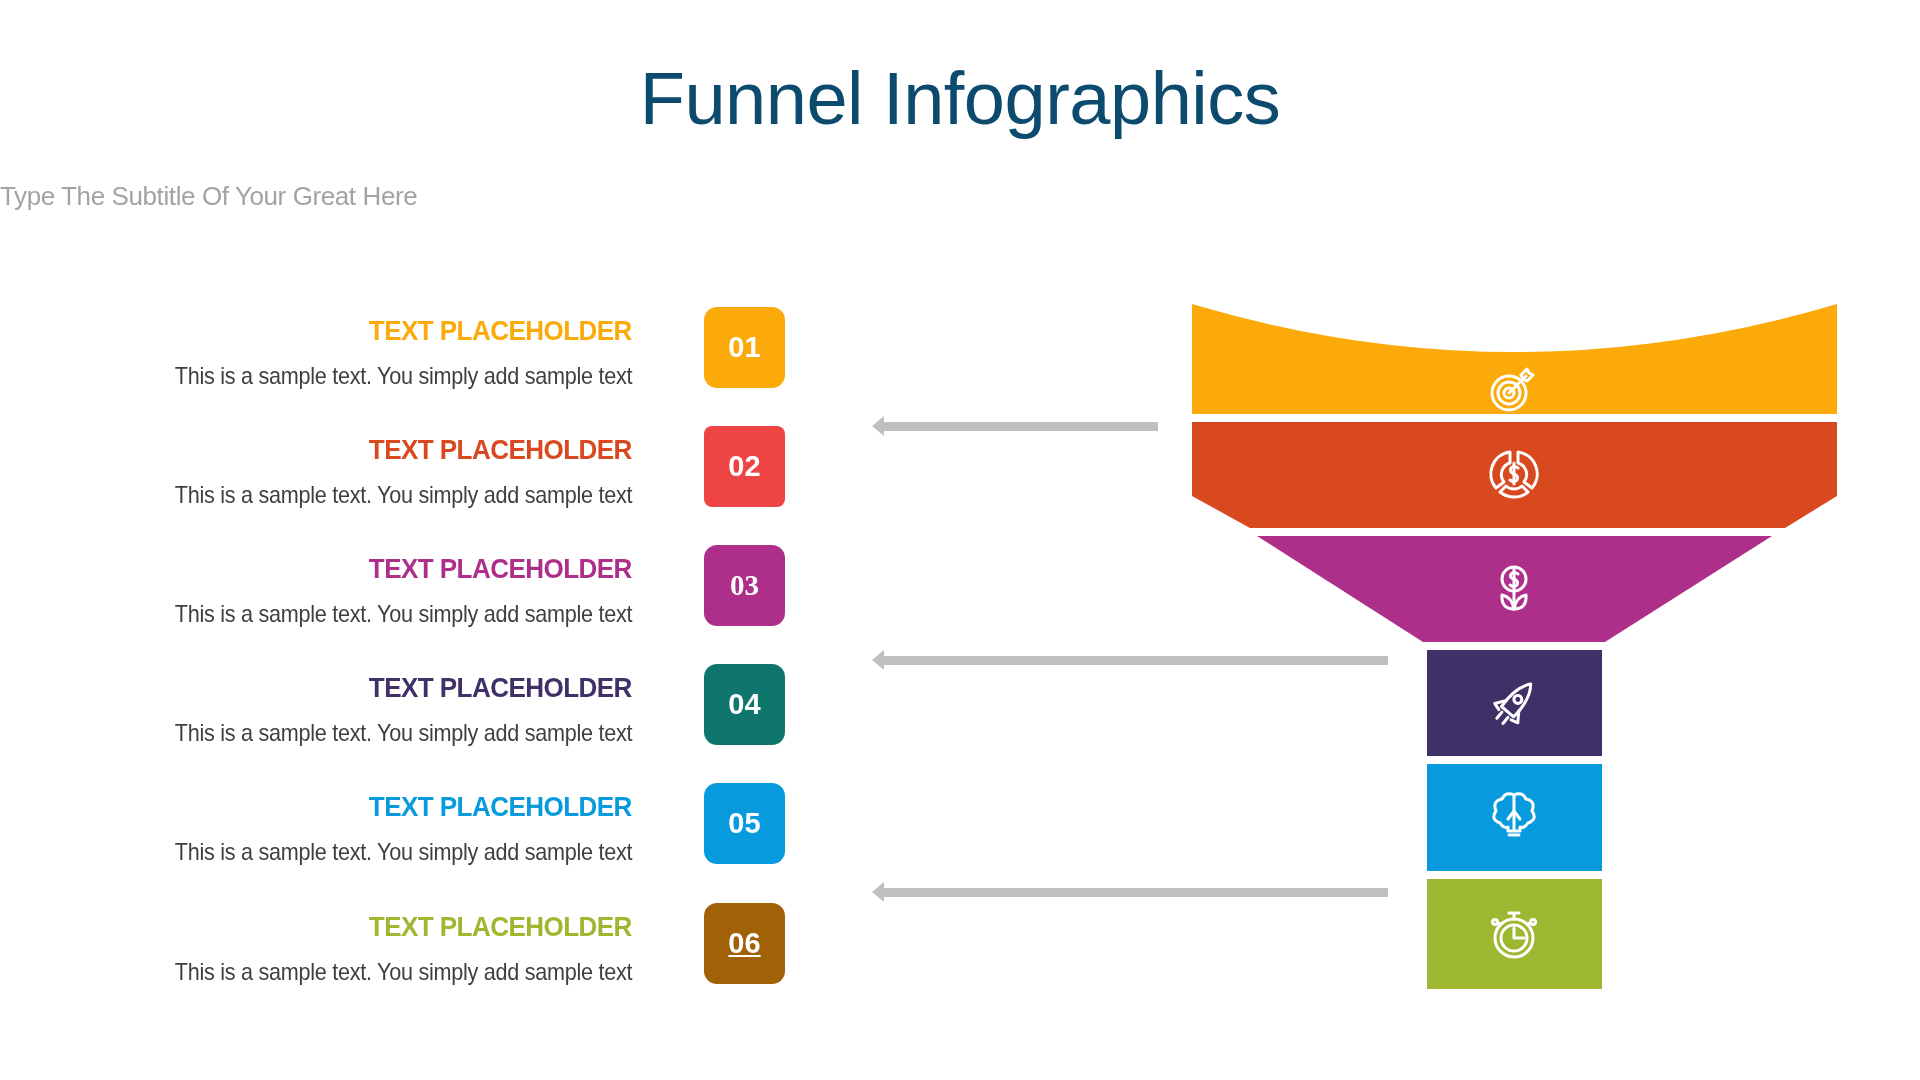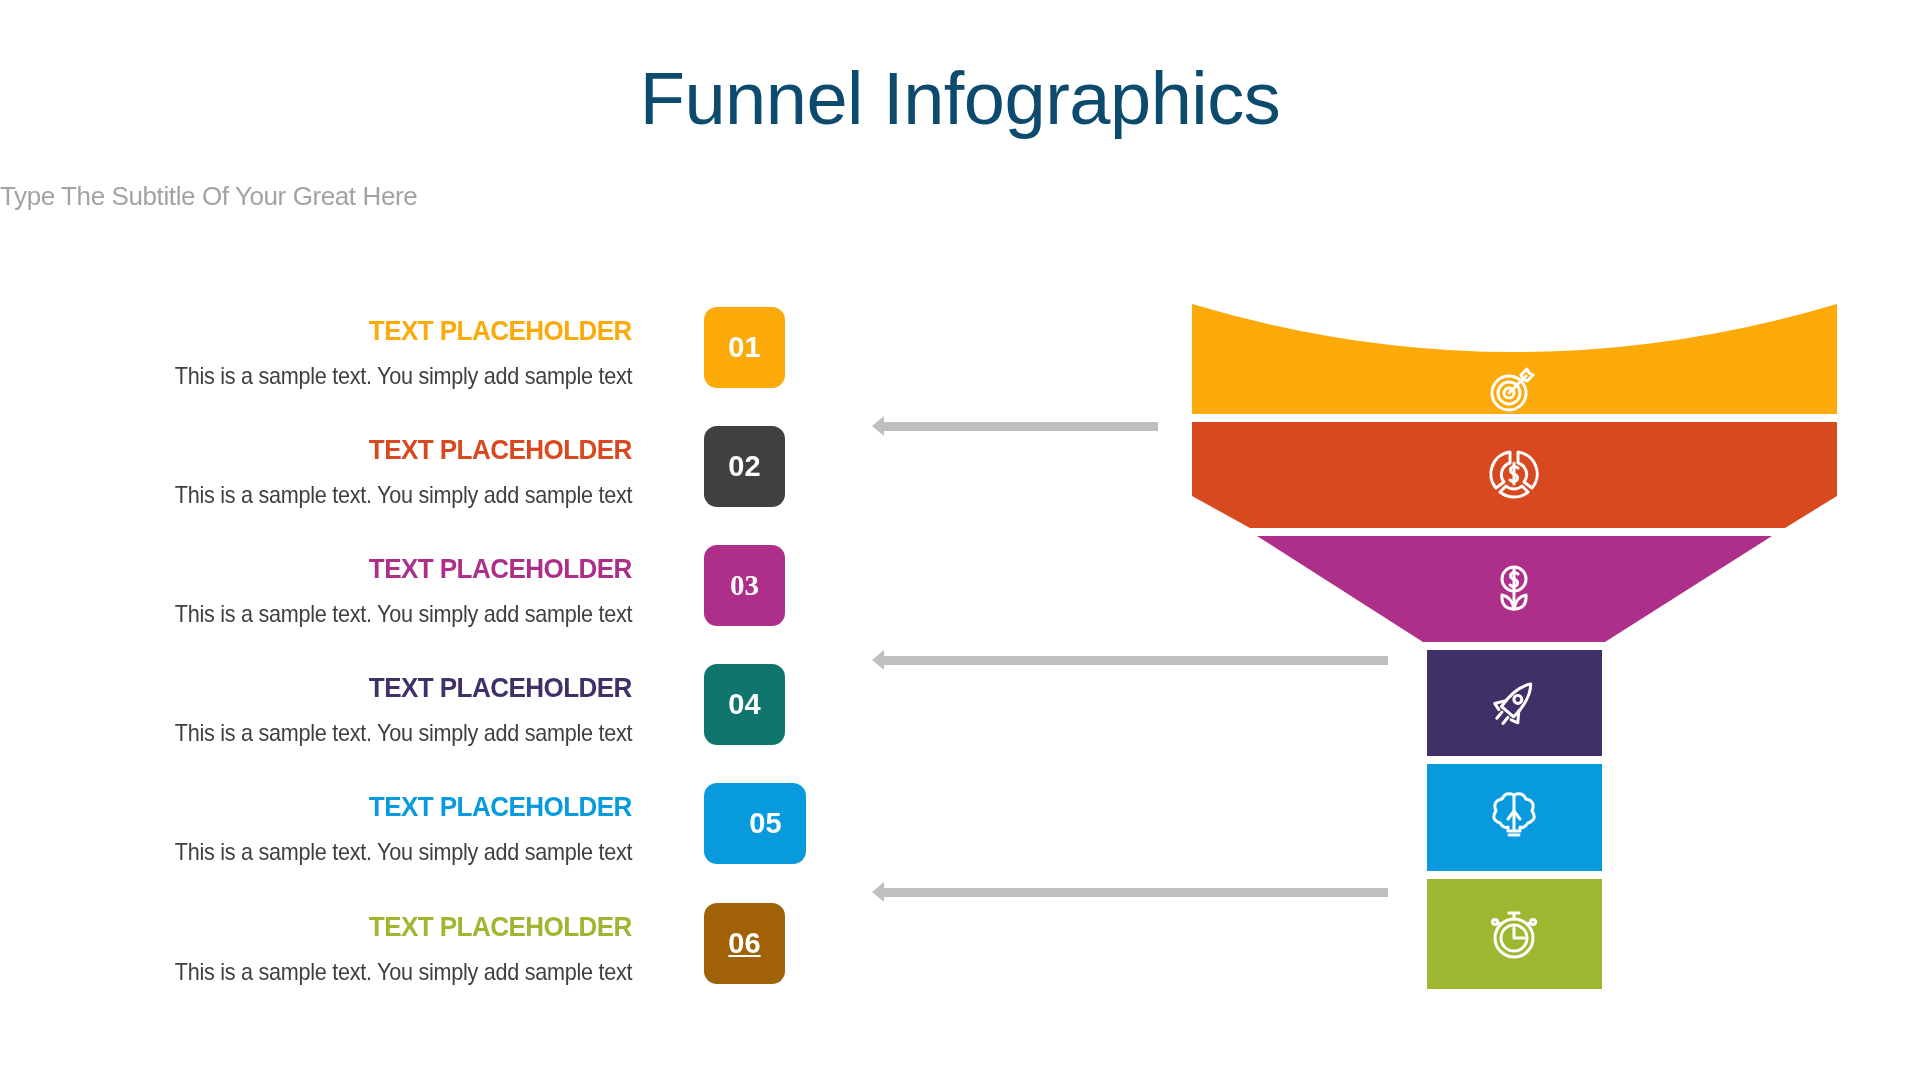--- a/index.html
+++ b/index.html
@@ -54,36 +54,36 @@
 <div class="subtitle">Type The Subtitle Of Your Great Here</div>
 
 <div class="row" style="top:307px;">
   <div class="heading" style="color:#fbaa0a;">TEXT PLACEHOLDER</div>
   <div class="desc">This is a sample text. You simply add sample text</div>
   <div class="num" style="background:#fbaa0a;">01</div>
 </div>
 <div class="row" style="top:426px;">
   <div class="heading" style="color:#d9491f;">TEXT PLACEHOLDER</div>
   <div class="desc">This is a sample text. You simply add sample text</div>
-  <div class="num" style="background:#404040;">02</div>
+  <div class="num" style="background:#ef4444;border-radius:8px;">02</div>
 </div>
 <div class="row" style="top:545px;">
   <div class="heading" style="color:#ad2f8a;">TEXT PLACEHOLDER</div>
   <div class="desc">This is a sample text. You simply add sample text</div>
   <div class="num" style="background:#ad2f8a;font-family:Liberation Serif, serif;">03</div>
 </div>
 <div class="row" style="top:664px;">
   <div class="heading" style="color:#3f3168;">TEXT PLACEHOLDER</div>
   <div class="desc">This is a sample text. You simply add sample text</div>
   <div class="num" style="background:#0f766e;">04</div>
 </div>
 <div class="row" style="top:783px;">
   <div class="heading" style="color:#079bde;">TEXT PLACEHOLDER</div>
   <div class="desc">This is a sample text. You simply add sample text</div>
-  <div class="num" style="background:#079bde;padding-left:21px;">05</div>
+  <div class="num" style="background:#079bde;">05</div>
 </div>
 <div class="row" style="top:903px;">
   <div class="heading" style="color:#9db830;">TEXT PLACEHOLDER</div>
   <div class="desc">This is a sample text. You simply add sample text</div>
   <div class="num" style="background:#a16207;text-decoration:underline;">06</div>
 </div>
 
 <div class="arrow" style="left:872px; top:416px; width:286px;">
   <div class="head"></div>
     <div class="shaft"></div>

